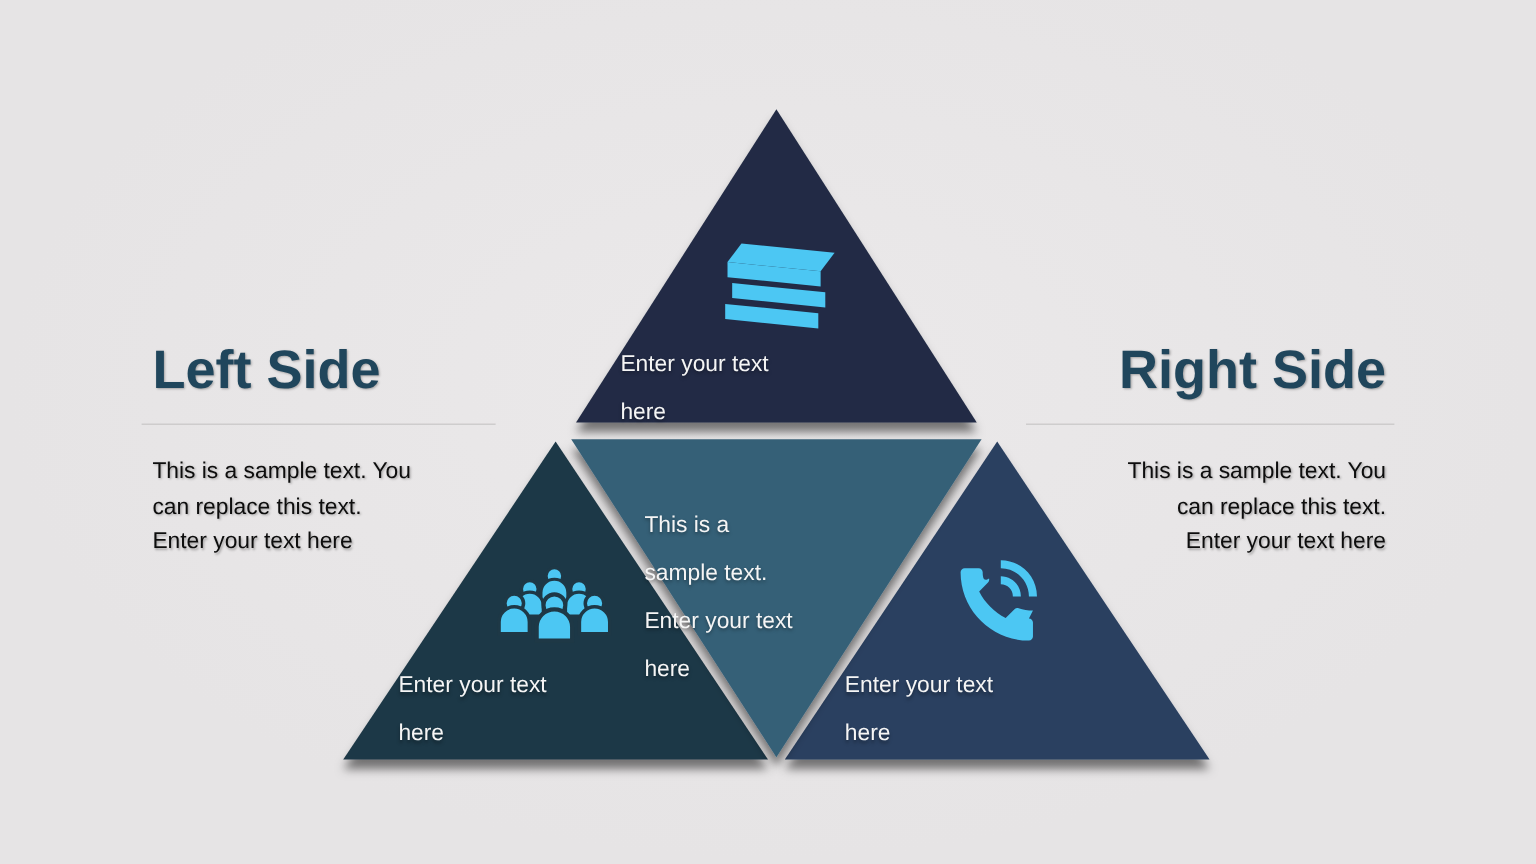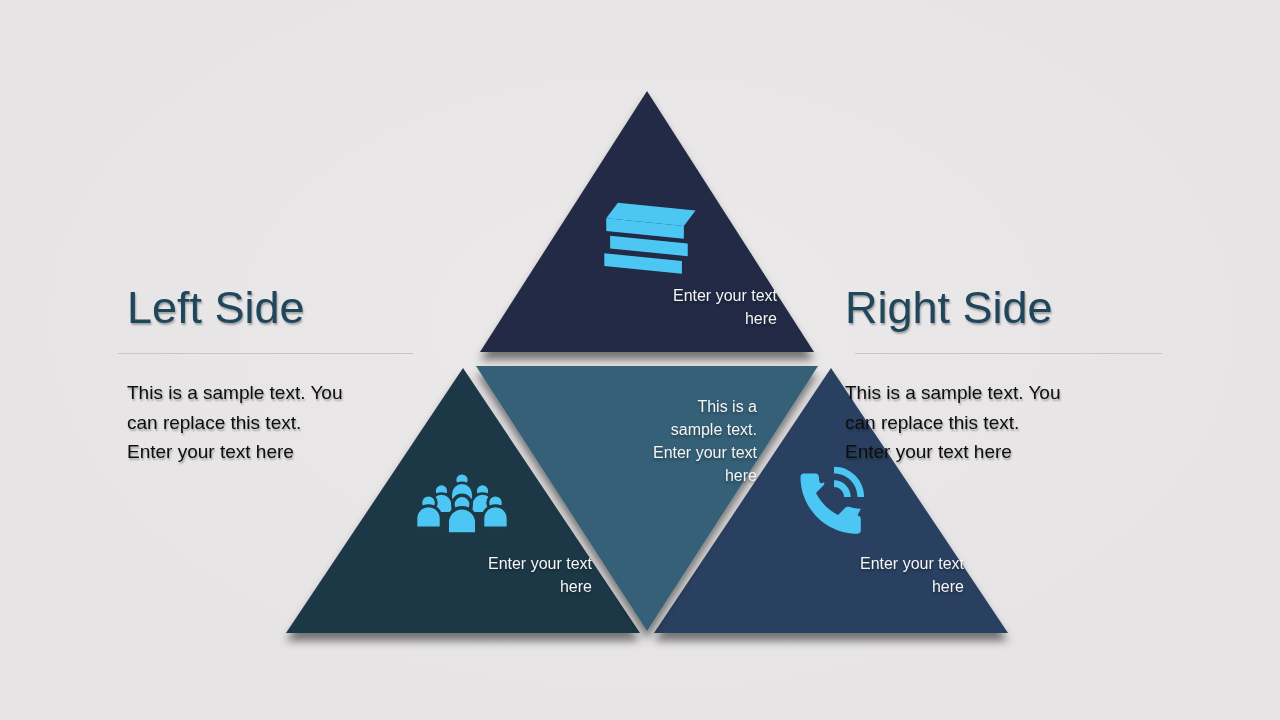--- a/index.html
+++ b/index.html
@@ -19,52 +19,52 @@
   .tri-top    { fill: var(--tri_top); }
   .tri-left   { fill: var(--tri_left); }
   .tri-center { fill: var(--tri_center); }
   .tri-right  { fill: var(--tri_right); }
   .accent-fill { fill: var(--accent); }
   .person { fill: var(--accent); stroke: var(--tri_left); stroke-width: 3; }
 
   .tri-label {
     position: absolute;
     color: var(--label_text);
-    font-size: 16px;
-    line-height: 23px;
-    text-align: right;
+    font-size: 19px;
+    line-height: 40px;
+    text-align: left;
     white-space: pre-line;
     text-shadow: 0 2px 3px rgba(0,0,0,0.35);
   }
   #top-label    { left: 517px; top: 284px; width: 260px; }
-  #center-label { left: 537px; top: 395px; width: 220px; }
+  #center-label { left: 537px; top: 418px; width: 220px; }
   #left-label   { left: 332px; top: 552px; width: 260px; }
   #right-label  { left: 704px; top: 552px; width: 260px; }
 
   .panel { position: absolute; top: 283px; }
   .panel h1 {
     margin: 0;
     font-size: 45px;
-    font-weight: 400;
+    font-weight: 700;
     line-height: 1.12;
     color: var(--heading);
     text-shadow: 1px 1.5px 2px rgba(0,0,0,0.30);
   }
   .panel .divider { height: 1px; background: var(--divider); margin-top: 20px; }
   .panel p {
     margin: 24px 0 0 0;
     font-size: 19px;
     line-height: 29.5px;
     color: var(--body_text);
     white-space: pre-line;
     text-shadow: 1px 1.5px 2px rgba(0,0,0,0.30);
   }
   .panel-left  { left: 127px; width: 286px; }
   .panel-left .divider { margin-left: -9px; width: 295px; }
-  .panel-right { right: 125px; width: 310px; }
+  .panel-right { right: 125px; width: 310px; text-align: right; }
   .panel-right .divider { width: 307px; margin-left: auto; margin-right: -7px; }
 </style>
 </head>
 <body>
 
 <div id="stage">
 
   <svg class="pyramid" viewBox="0 0 1280 720">
     <defs>
       <filter id="triShadow" x="-20%" y="-20%" width="140%" height="140%">

